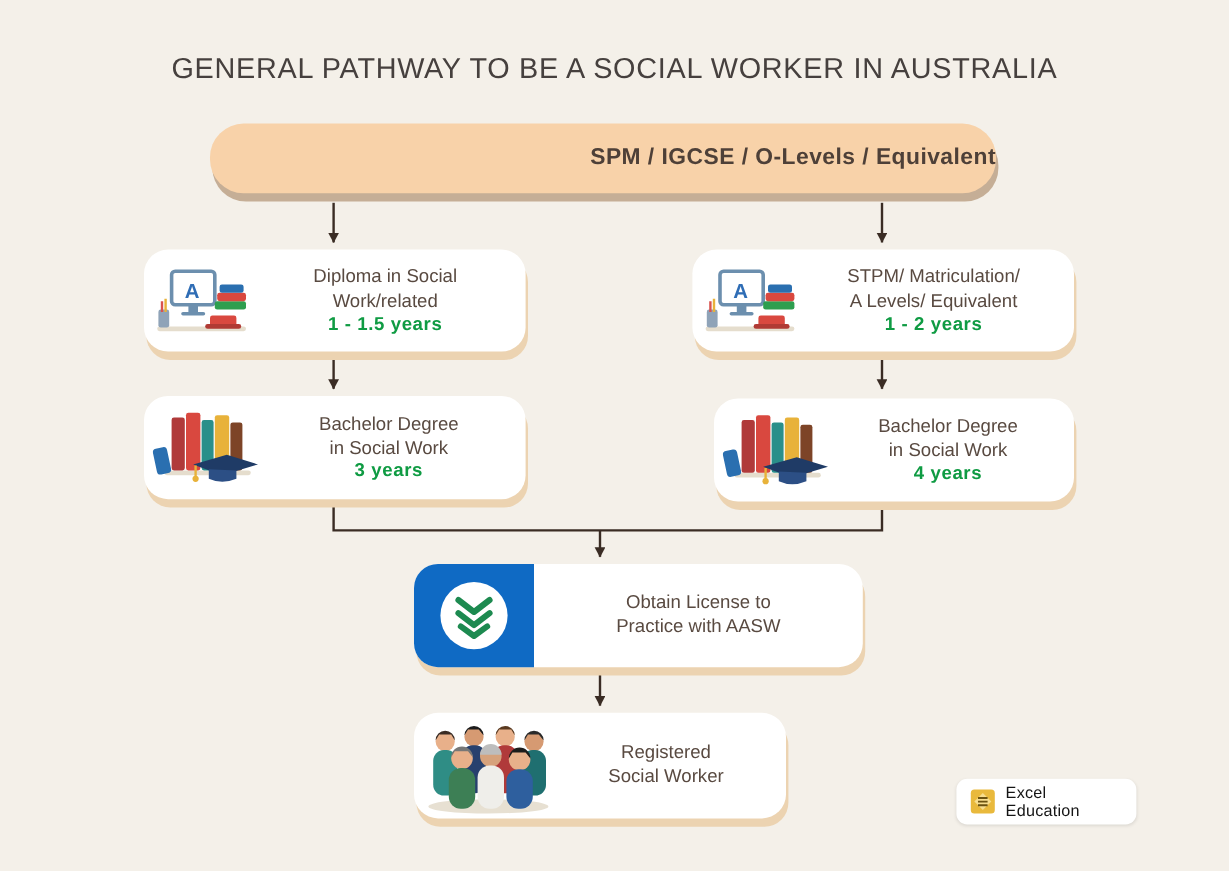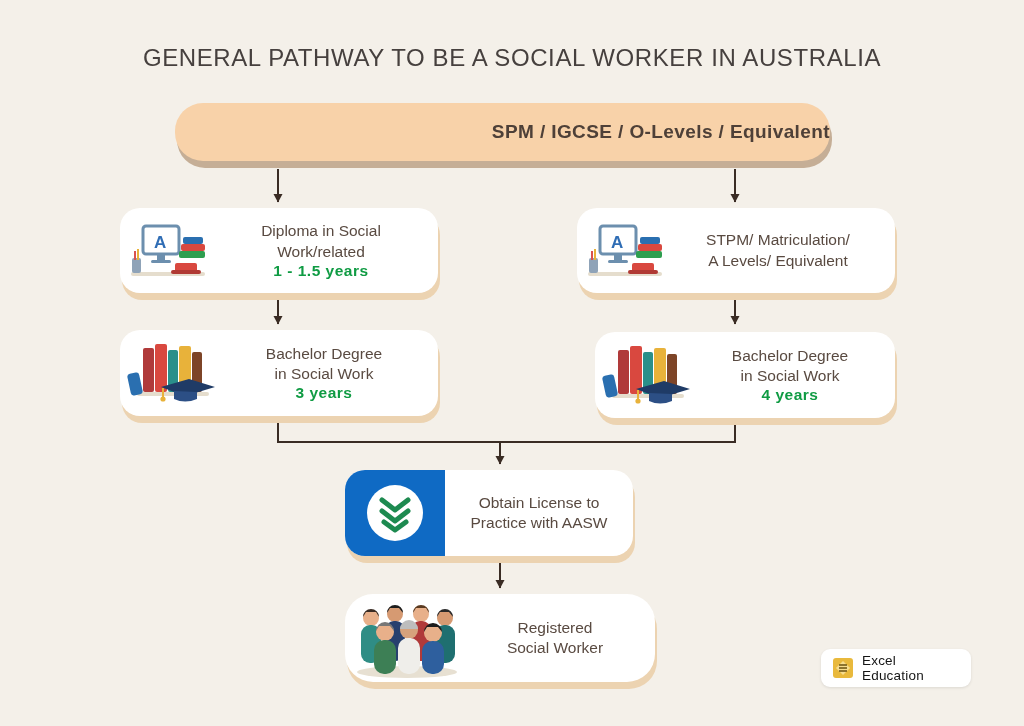--- a/index.html
+++ b/index.html
@@ -21,21 +21,21 @@
 
   .connectors{position:absolute;left:0;top:0;pointer-events:none;}
 
   .aasw-square{position:absolute;left:0;top:0;bottom:0;width:100px;background:#0f6ac4;
                border-radius:20px 0 0 20px;display:flex;align-items:center;justify-content:center;}
   .license-txt{position:absolute;left:100px;right:0;top:0;bottom:0;display:flex;flex-direction:column;
                justify-content:center;text-align:center;}
 
   .badge{position:absolute;left:797px;top:649px;width:150px;height:38px;background:#ffffff;
          border-radius:9px;display:flex;align-items:center;gap:8px;padding:0 11px;
-         box-shadow:0 1px 3px rgba(0,0,0,.10);box-sizing:border-box;margin-left:24px;}
+         box-shadow:0 1px 3px rgba(0,0,0,.10);box-sizing:border-box;}
   .badge-text{font-size:13.5px;color:#151515;letter-spacing:.2px;}
 
   svg{display:block;}
 </style>
 </head>
 <body>
 
 <div id="canvas">
 
   <div class="title">GENERAL PATHWAY TO BE A SOCIAL WORKER IN AUSTRALIA</div>
@@ -100,20 +100,21 @@
         <rect x="50" y="31" width="26" height="7" rx="2" fill="#2e9e4f"></rect>
         <rect x="52" y="24" width="24" height="7" rx="2" fill="#d9483f"></rect>
         <rect x="54" y="17" width="20" height="7" rx="2" fill="#2a6fb0"></rect>
         <rect x="46" y="43" width="22" height="9" rx="2" fill="#d9483f"></rect>
         <rect x="42" y="50" width="30" height="4" rx="2" fill="#b03a34"></rect>
       </svg>
     </div>
     <div class="txt">
       <div class="box-line">STPM/ Matriculation/</div>
       <div class="box-line">A Levels/ Equivalent</div>
+      <div class="duration">1 - 2 years</div>
     </div>
   </div>
 
   <div class="node" style="left:120px;top:330px;width:318px;height:86px;">
     <div class="icon-wrap" style="width:104px;">
       <svg width="90" height="66" viewBox="0 0 90 66">
         <rect x="10" y="52" width="72" height="4" rx="2" fill="#e5ddcd"></rect>
         <rect x="2" y="33" width="12" height="22" rx="3" fill="#2a6fb0" transform="rotate(-12 8 44)"></rect>
         <rect x="16" y="8" width="11" height="44" rx="2" fill="#b03a3a"></rect>
         <rect x="28" y="4" width="12" height="48" rx="2" fill="#d9483f"></rect>
@@ -149,38 +150,38 @@
         <circle cx="36" cy="59" r="2.6" fill="#e8b23a"></circle>
       </svg>
     </div>
     <div class="txt">
       <div class="box-line">Bachelor Degree</div>
       <div class="box-line">in Social Work</div>
       <div class="duration">4 years</div>
     </div>
   </div>
 
-  <div class="node" style="left:345px;top:470px;width:288px;height:86px;">
+  <div class="node" style="left:345px;top:470px;width:374px;height:86px;">
     <div class="aasw-square">
       <svg width="64" height="64" viewBox="0 0 64 64">
         <circle cx="32" cy="32" r="28" fill="#ffffff"></circle>
         <g stroke="#1d8a50" stroke-width="5" fill="none" stroke-linecap="round" stroke-linejoin="round">
           <path d="M19 19 L32 29 L45 19"></path>
           <path d="M19 30 L32 40 L45 30"></path>
           <path d="M21 41 L32 49 L43 41"></path>
         </g>
       </svg>
     </div>
     <div class="license-txt">
       <div class="box-line">Obtain License to</div>
       <div class="box-line">Practice with AASW</div>
     </div>
   </div>
 
-  <div class="node" style="left:345px;top:594px;width:310px;height:88px;border-radius:28px;">
+  <div class="node" style="left:345px;top:594px;width:310px;height:88px;">
     <div class="icon-wrap" style="width:124px;">
       <svg width="116" height="84" viewBox="0 0 116 84">
         <ellipse cx="58" cy="76" rx="50" ry="6" fill="#e7e0d2"></ellipse>
 
         <g>
           <circle cx="22" cy="22" r="8" fill="#e8b08a"></circle>
             <path d="M14 21 a8 8 0 0 1 16 0 l-3 -5 h-10 Z" fill="#3a2c24"></path>
           <rect x="12" y="29" width="20" height="38" rx="9" fill="#2f8d85"></rect>
         </g>
         <g>

